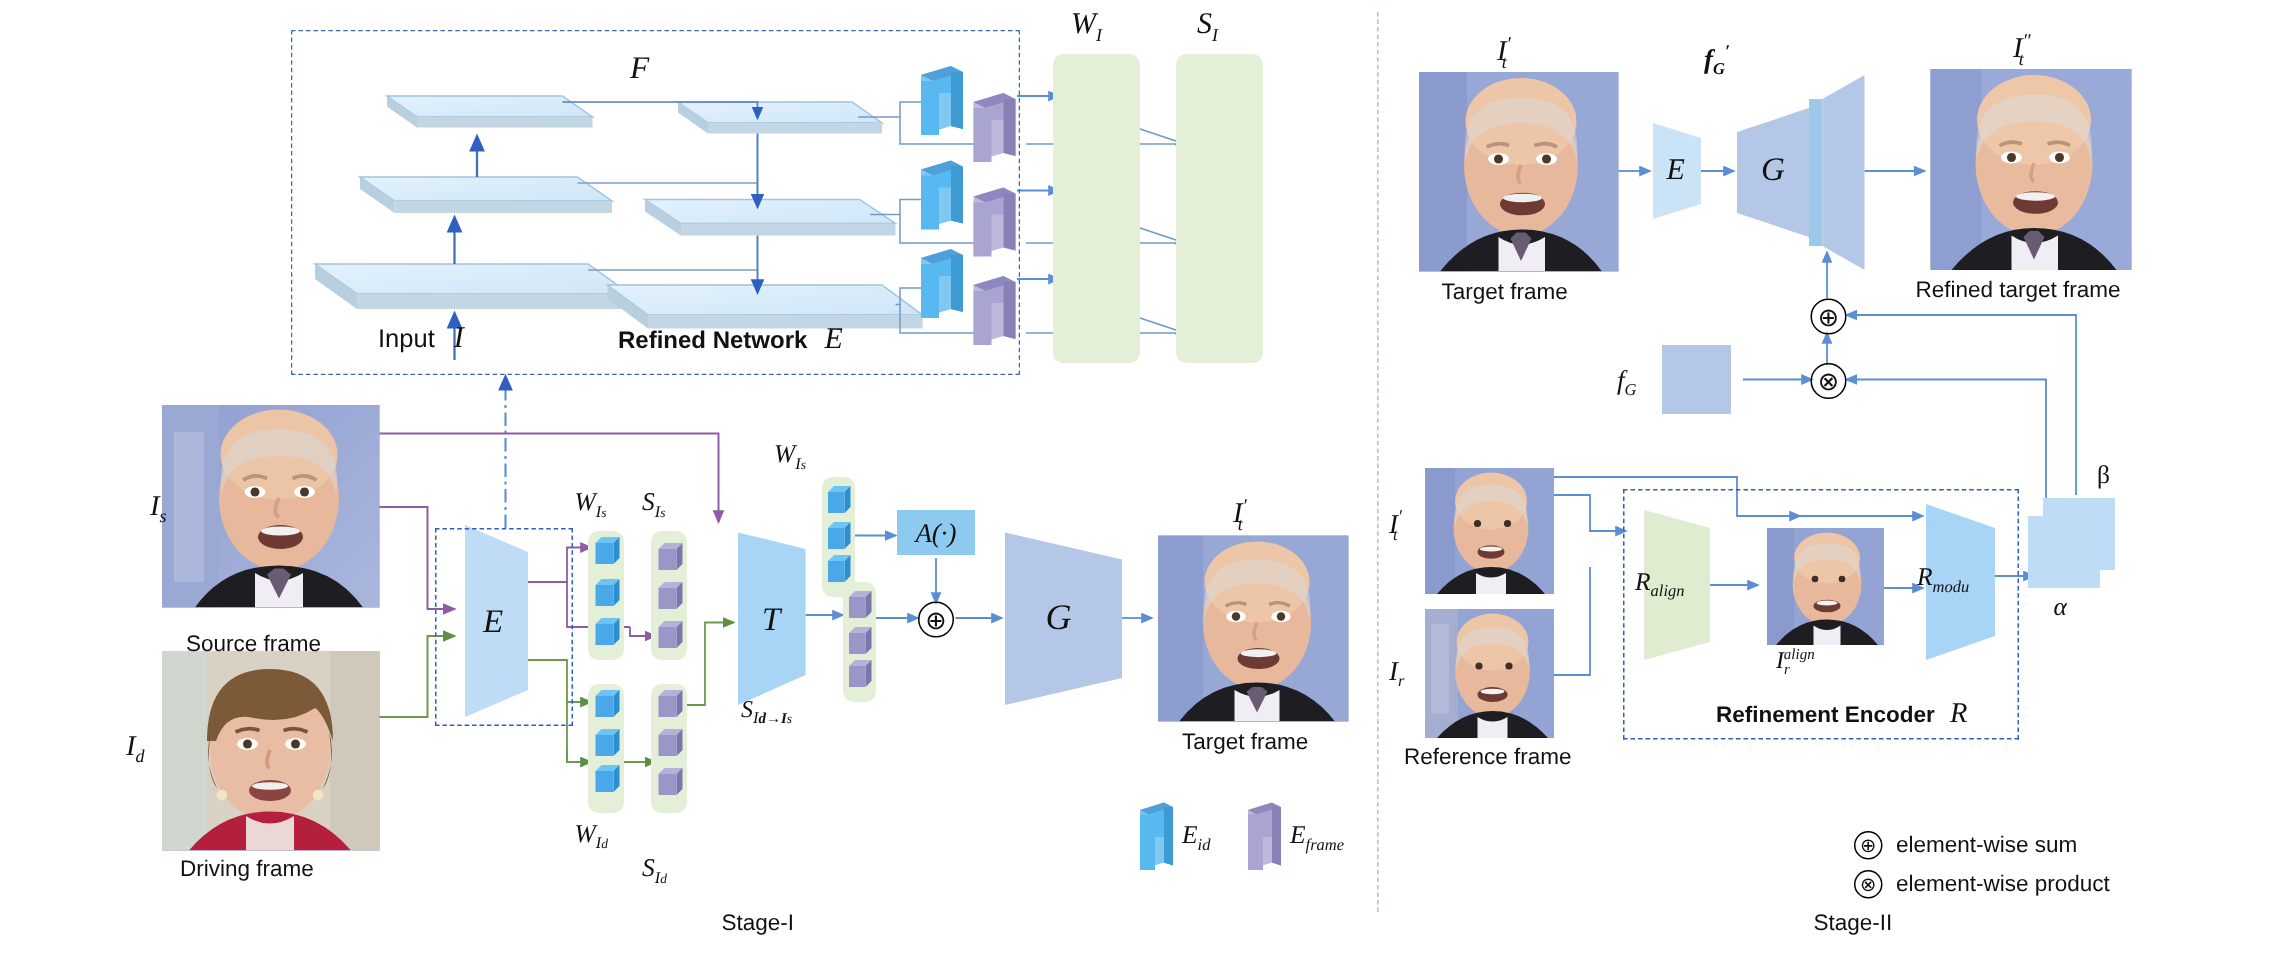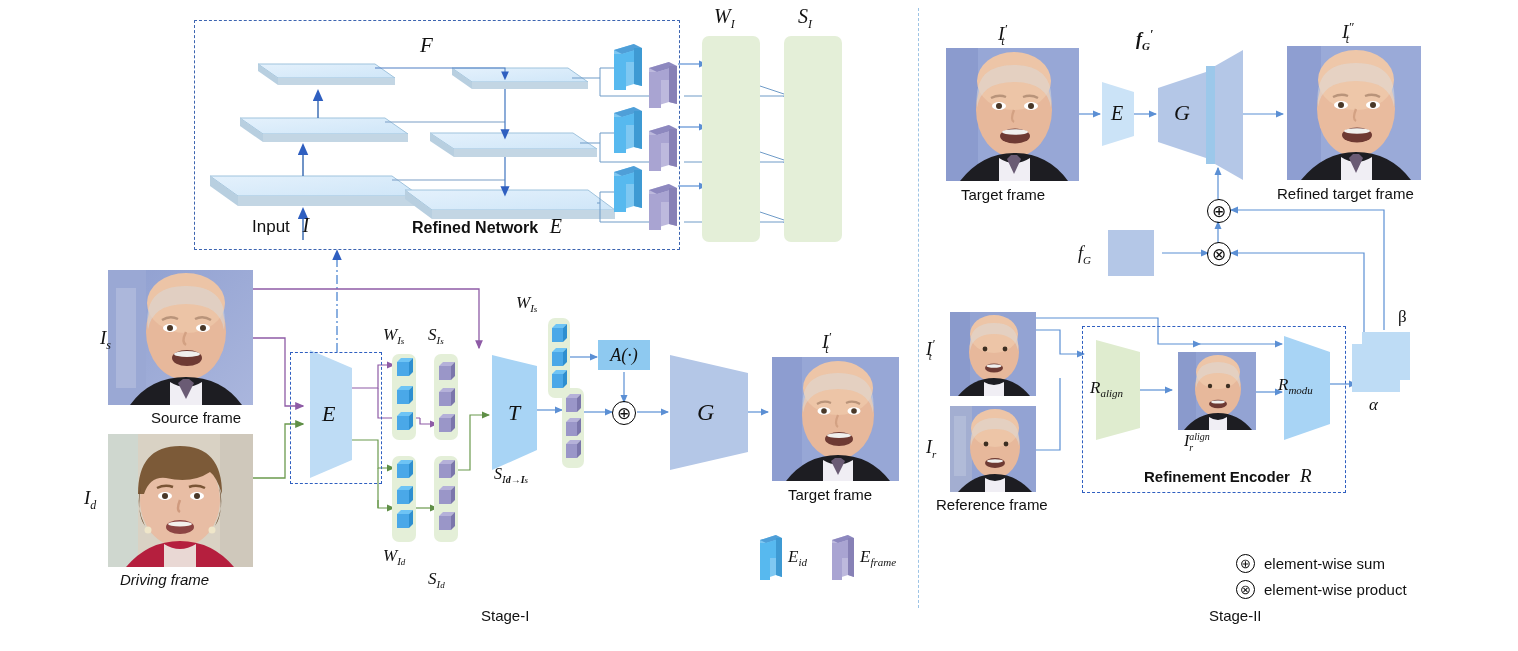--- a/index.html
+++ b/index.html
@@ -551,25 +551,25 @@
 <div class="lbl math" style="left:714px;top:6px;font-size:20px;">
   <span>W</span><sub style="font-size:12px;">I</sub>
 </div>
 <div class="lbl math" style="left:798px;top:6px;font-size:20px;">
   <span>S</span><sub style="font-size:12px;">I</sub>
 </div>
 
 <div class="lbl math" style="left:100px;top:328px;font-size:19px;">
   <span>I</span><sub style="font-size:12px;">s</sub>
 </div>
-<div class="lbl cap" style="left:124px;top:410px;margin-left:27px;">Source frame</div>
+<div class="lbl cap" style="left:124px;top:422px;">Source frame</div>
 <div class="lbl math" style="left:84px;top:488px;font-size:19px;">
   <span>I</span><sub style="font-size:12px;">d</sub>
 </div>
-<div class="lbl cap" style="left:120px;top:572px;font-style:italic;">Driving frame</div>
+<div class="lbl cap" style="left:120px;top:572px;">Driving frame</div>
 <div class="lbl math" style="left:322px;top:403px;font-size:22px;">E</div>
 
 <div class="lbl math" style="left:383px;top:326px;font-size:17px;">
   <span>W</span><sub style="font-size:11px;">I</sub><sub style="font-size:9px;">s</sub>
 </div>
 <div class="lbl math" style="left:428px;top:326px;font-size:17px;">
   <span>S</span><sub style="font-size:11px;">I</sub><sub style="font-size:9px;">s</sub>
 </div>
 <div class="lbl math" style="left:383px;top:547px;font-size:17px;">
   <span>W</span><sub style="font-size:11px;">I</sub><sub style="font-size:9px;">d</sub>

